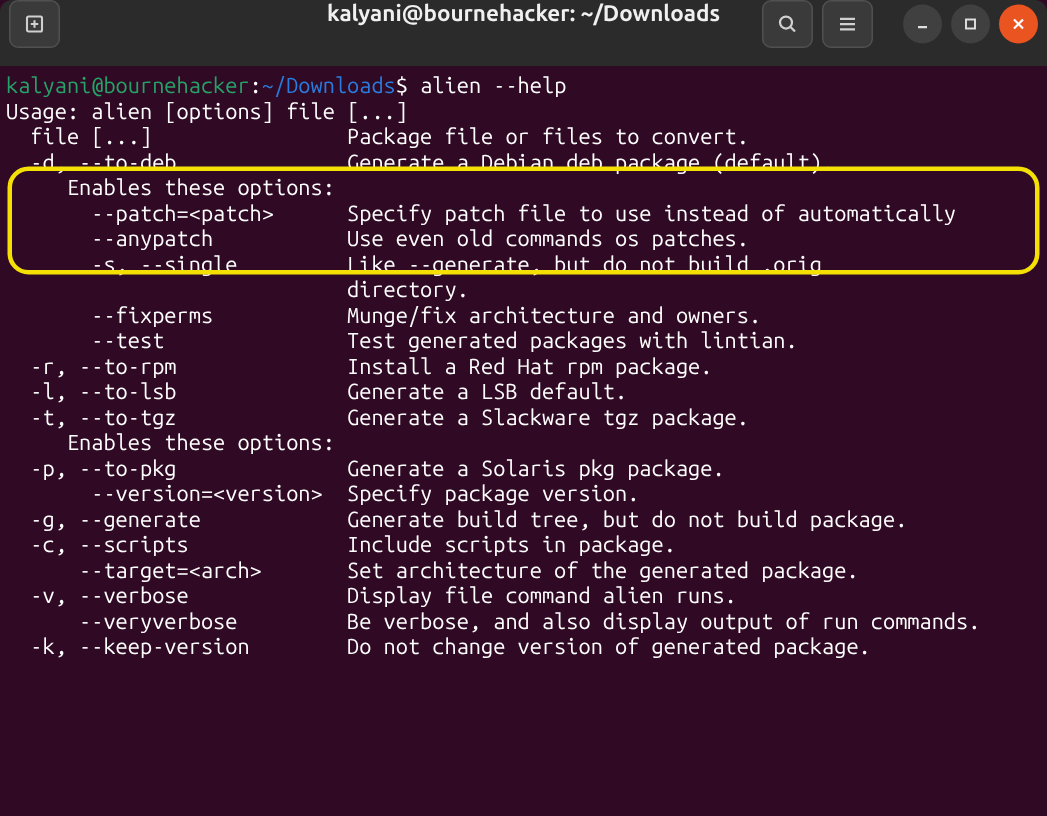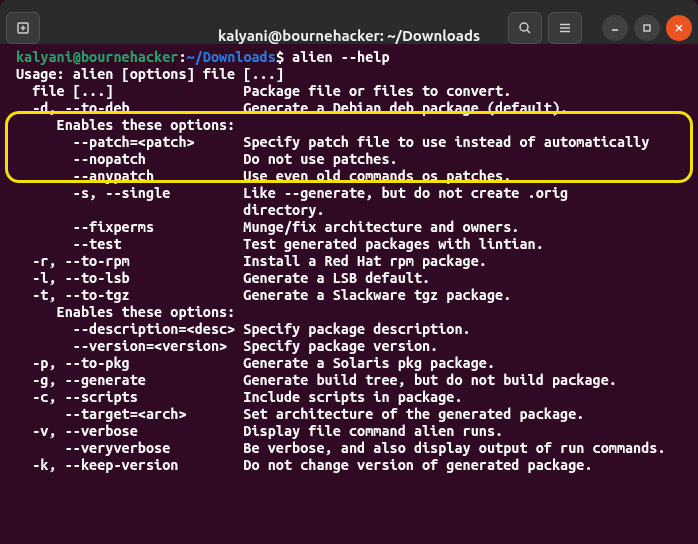--- a/index.html
+++ b/index.html
@@ -9,21 +9,21 @@
       background: #300a24;
       font-family: 'Ubuntu Mono', 'DejaVu Sans Mono', monospace;
       font-size: 14.5px;
       overflow: hidden;
       position: relative;
     }
     .titlebar {
       height: 44px;
       background: #2b2b2b;
       display: flex;
-      align-items: flex-end;
+      align-items: flex-start;
       padding: 0 6px;
       border-radius: 8px 8px 0 0;
       position: relative;
     }
     .tb-btn {
       width: 34px;
       height: 32px;
       background: #3a3a3a;
       border: 1px solid #505050;
       border-radius: 6px;
@@ -57,21 +57,21 @@
       display: flex;
       align-items: center;
       justify-content: center;
       color: #e0e0e0;
       font-size: 12px;
       cursor: pointer;
       background: #404040;
     }
     .wc.close { background: #e95420; color: #fff; }
     .terminal { padding: 4px 4px 0 4px; line-height: 17px; }
-    .line { white-space: pre; color: #ffffff; font-weight: bold; margin-left: 12px; }
+    .line { white-space: pre; color: #ffffff; font-weight: normal; }
     .green { color: #26a269; }
     .blue { color: #2a7bde; }
     .white { color: #ffffff; }
     .highlight-box {
       position: absolute;
       left: 5px;
       top: 111px;
       width: 688px;
       height: 72px;
       border: 3px solid #f4e004;
@@ -126,33 +126,31 @@
   </div>
 </div>
 
 <div class="terminal">
   <div class="line"><span class="green">kalyani@bournehacker</span><span class="white">:</span><span class="blue">~/</span><span class="blue">Downloads</span><span class="white">$</span><span class="white"> alien --help</span></div>
   <div class="line">Usage: alien [options] file [...]</div>
   <div class="line">  file [...]                Package file or files to convert.</div>
   <div class="line">  -d, --to-deb              Generate a Debian deb package (default).</div>
   <div class="line">     Enables these options:</div>
   <div class="line">       --patch=&lt;patch&gt;      Specify patch file to use instead of automatically</div>
-  <div class="line">       --nopatch            Do not use patches.</div>
   <div class="line">       --anypatch           Use even old commands os patches.</div>
-  <div class="line">       -s, --single         Like --generate, but do not create .orig</div>
+  <div class="line">       -s, --single         Like --generate, but do not build .orig</div>
   <div class="line">                            directory.</div>
   <div class="line">       --fixperms           Munge/fix architecture and owners.</div>
   <div class="line">       --test               Test generated packages with lintian.</div>
   <div class="line">  -r, --to-rpm              Install a Red Hat rpm package.</div>
   <div class="line">  -l, --to-lsb              Generate a LSB default.</div>
   <div class="line">  -t, --to-tgz              Generate a Slackware tgz package.</div>
   <div class="line">     Enables these options:</div>
-  <div class="line">       --description=&lt;desc&gt; Specify package description.</div>
+  <div class="line">  -p, --to-pkg              Generate a Solaris pkg package.</div>
   <div class="line">       --version=&lt;version&gt;  Specify package version.</div>
-  <div class="line">  -p, --to-pkg              Generate a Solaris pkg package.</div>
   <div class="line">  -g, --generate            Generate build tree, but do not build package.</div>
   <div class="line">  -c, --scripts             Include scripts in package.</div>
   <div class="line">      --target=&lt;arch&gt;       Set architecture of the generated package.</div>
   <div class="line">  -v, --verbose             Display file command alien runs.</div>
   <div class="line">      --veryverbose         Be verbose, and also display output of run commands.</div>
   <div class="line">  -k, --keep-version        Do not change version of generated package.</div>
 </div>
 
 <div class="highlight-box"></div>
 

